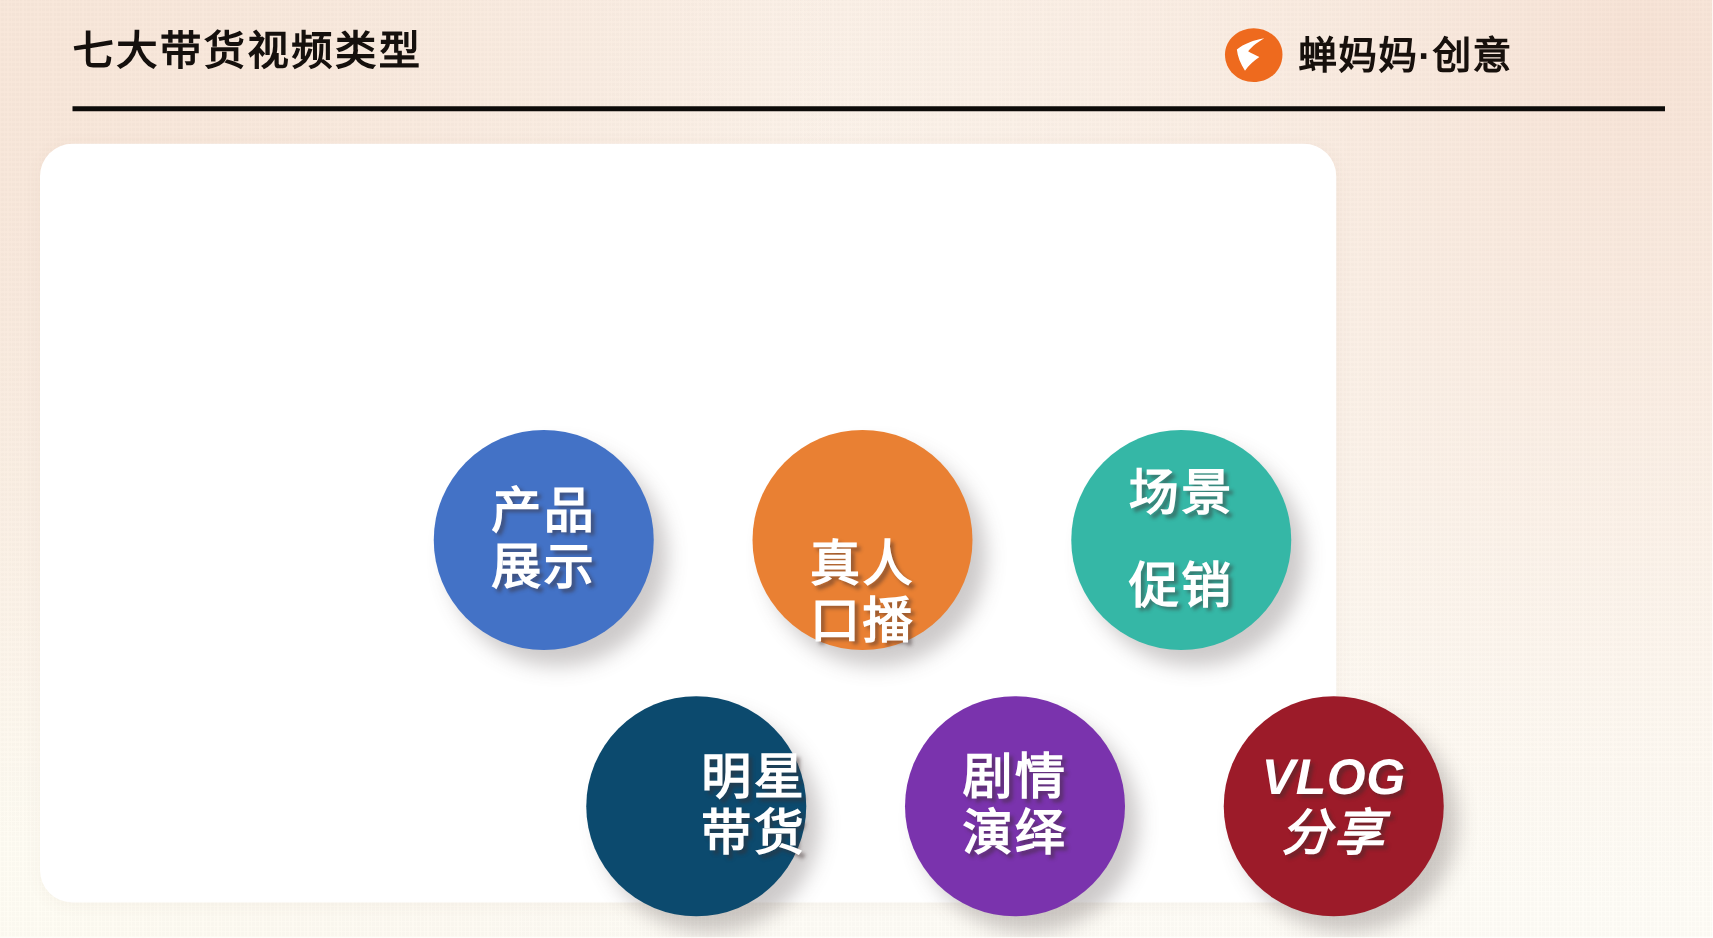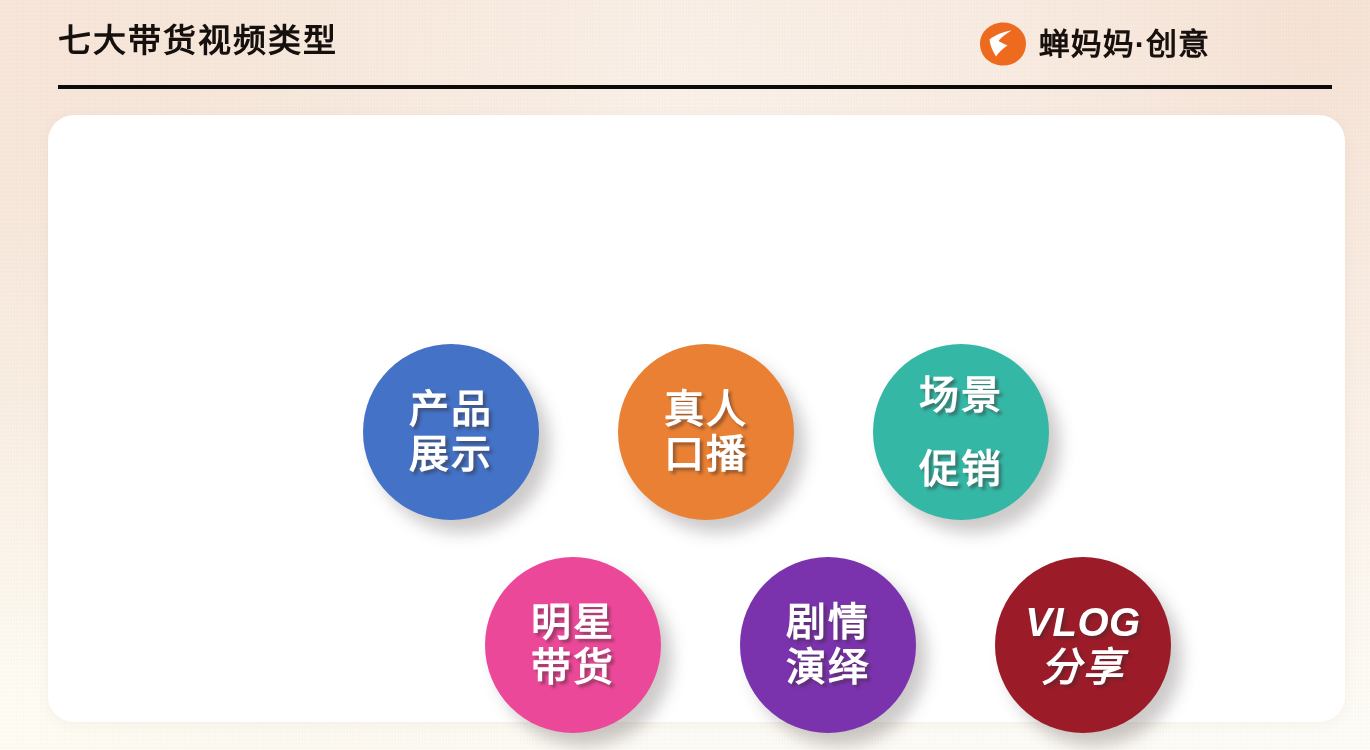--- a/index.html
+++ b/index.html
@@ -86,23 +86,23 @@
     font-weight: 700;
     color: #17100c;
     letter-spacing: 1px;
     line-height: 1;
     white-space: nowrap;
   }
 
   
   .card {
     position: absolute;
-    left: 48px;
+    left: 32px;
     top: 115px;
-    width: 1297px;
+    width: 1037px;
     height: 607px;
     background: #ffffff;
     border-radius: 26px;
     box-shadow: 0 2px 14px rgba(120, 90, 70, 0.055);
   }
 
   
   .bubbles {
     position: absolute;
     inset: 0;
@@ -168,32 +168,32 @@
   </div>
 
   <div class="card">
     <div class="bubbles">
 
       <div class="bubble pos-0" style="background: rgb(67, 114, 198);">
         <span class="line line1">产品</span>
         <span class="line line2">展示</span>
       </div>
 
-      <div class="bubble pos-1" style="background: rgb(233, 128, 51);">
+      <div class="bubble pos-1" style="background: rgb(233, 128, 51); justify-content: flex-end;">
         <span class="line line1">真人</span>
         <span class="line line2">口播</span>
       </div>
 
       <div class="bubble pos-2" style="background: rgb(53, 183, 166);">
         <span class="line line1">场景</span>
         <span class="line line2">促销</span>
       </div>
 
 
-      <div class="bubble pos-4" style="background: #ec4899;">
+      <div class="bubble pos-4" style="background: #0c4a6e; align-items: flex-end;">
         <span class="line line1">明星</span>
         <span class="line line2">带货</span>
       </div>
 
       <div class="bubble pos-5" style="background: rgb(122, 51, 173);">
         <span class="line line1">剧情</span>
         <span class="line line2">演绎</span>
       </div>
 
       <div class="bubble pos-6 latin" style="background: rgb(156, 27, 41); font-style: italic;">

